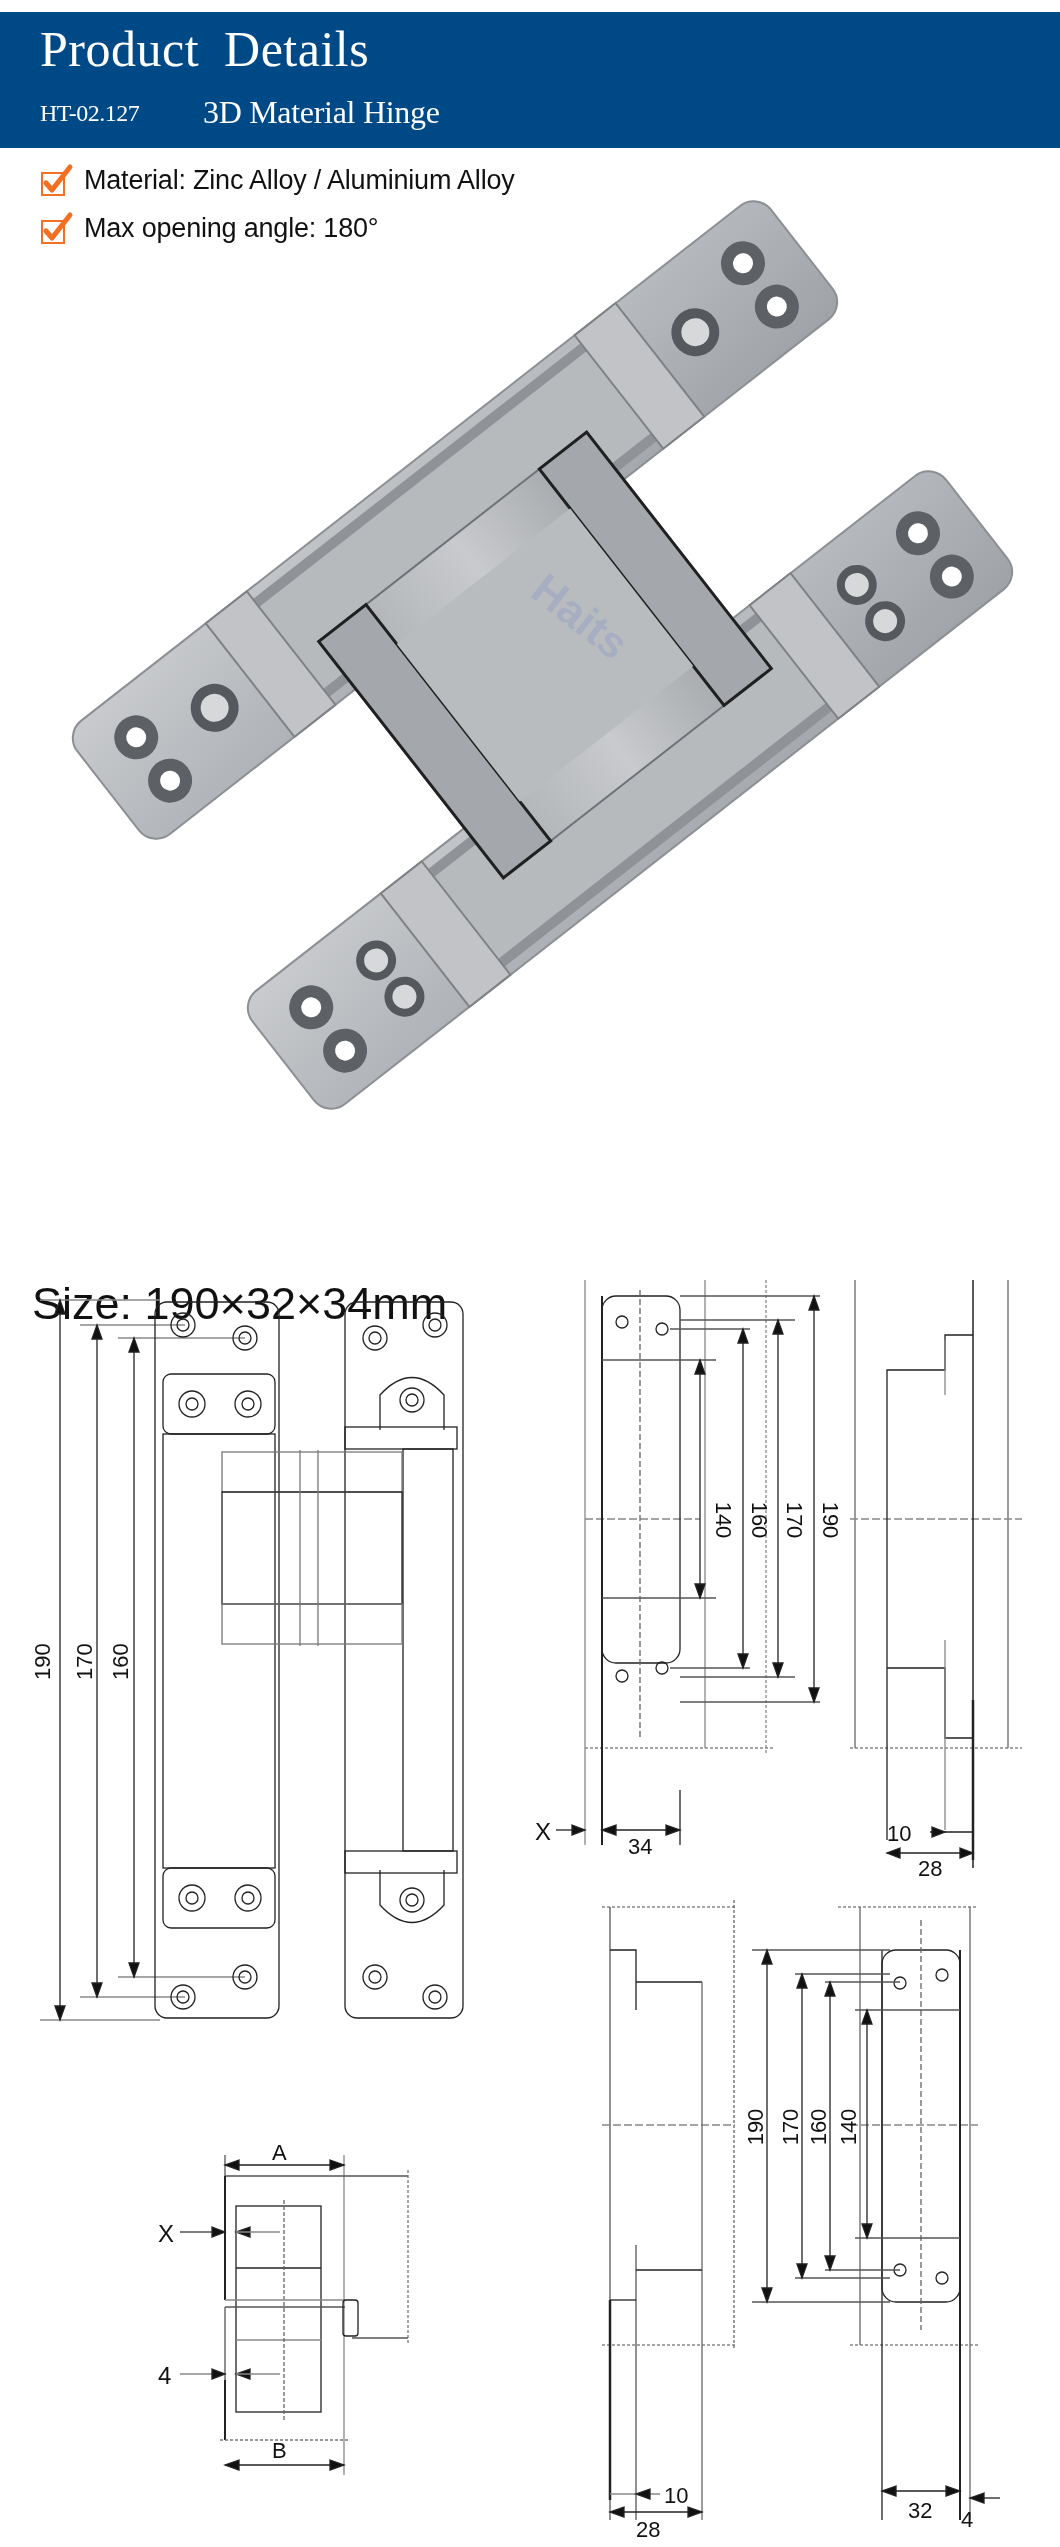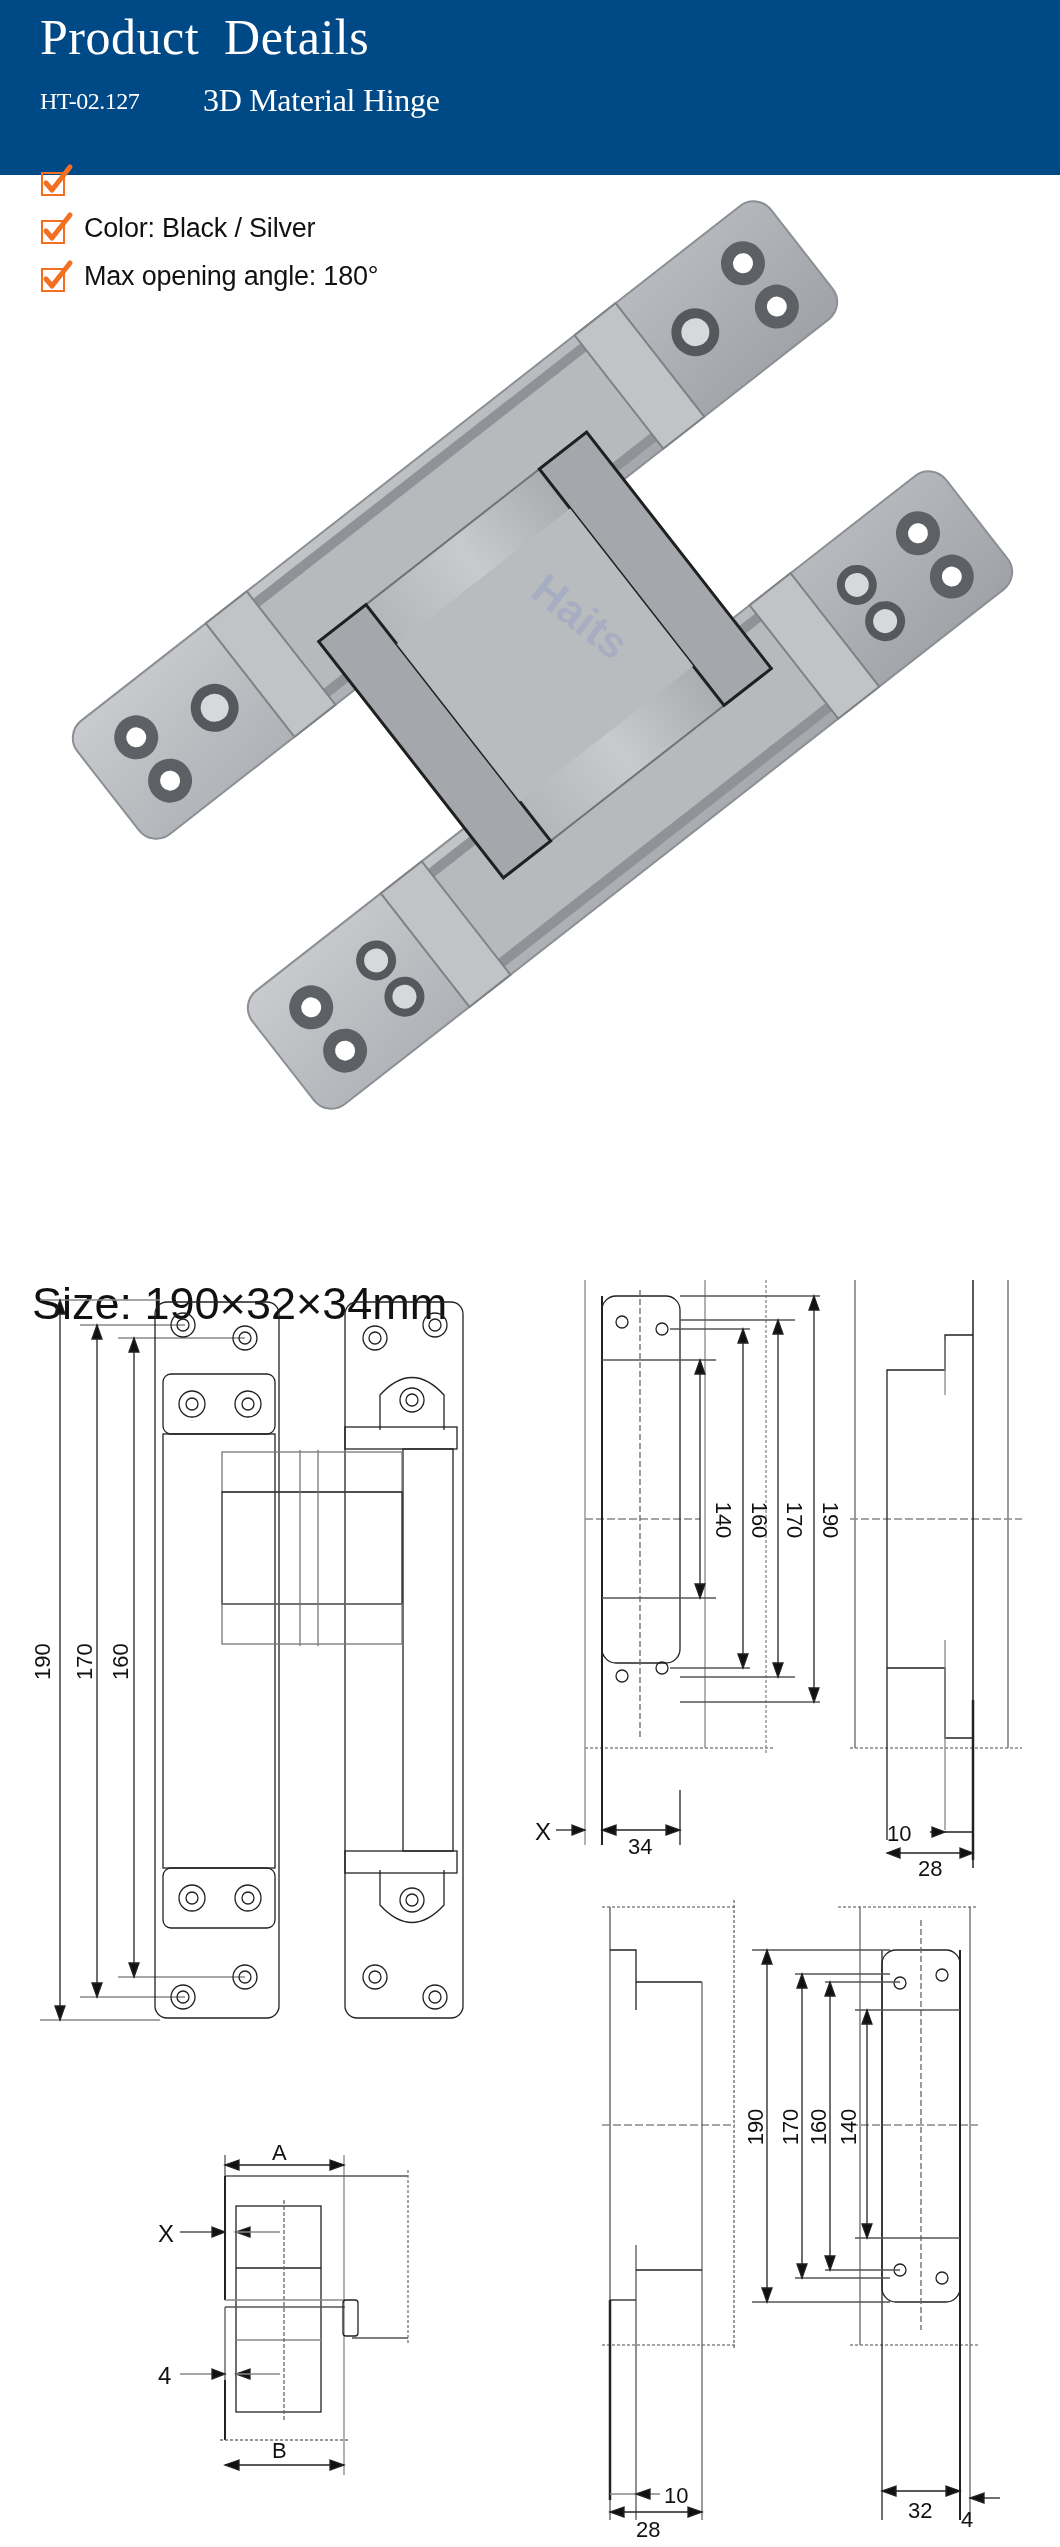--- a/index.html
+++ b/index.html
@@ -1,17 +1,17 @@
 <!DOCTYPE html>
 <html><head>
 <meta charset="utf-8">
 <style>
   html, body { margin: 0; padding: 0; background: #ffffff; }
   body { width: 1060px; height: 2547px; position: relative; overflow: hidden; font-family: "Liberation Sans", sans-serif; }
-  .header { position: absolute; left: 0; top: 0; width: 1060px; height: 175px; background: #004987; }
+  .header { position: absolute; left: 0; top: 12px; width: 1060px; height: 136px; background: #004987; }
   .header-title { position: absolute; left: 40px; top: 8px; color: #fff; font-family: "Liberation Serif", serif; font-size: 50px; word-spacing: 12px; letter-spacing: 0.5px; }
   .header-code { position: absolute; left: 40px; top: 88px; color: #fff; font-family: "Liberation Serif", serif; font-size: 24px; letter-spacing: -0.5px; text-align: right; }
   .header-name { position: absolute; left: 203px; top: 82px; color: #fff; font-family: "Liberation Serif", serif; font-size: 32px; letter-spacing: -0.3px; }
   .features { position: absolute; left: 40px; top: 156px; }
   .feature { display: flex; align-items: center; height: 48px; }
   .check { width: 34px; height: 34px; margin-right: 10px; }
   .feature-text { font-size: 27px; color: #111; letter-spacing: -0.2px; }
   .photo { position: absolute; left: 0; top: 190px; width: 1060px; height: 990px; }
   .size-title { position: absolute; left: 32px; top: 1278px; font-size: 45px; color: #111; }
   svg text { font-family: "Liberation Sans", sans-serif; }
@@ -25,27 +25,21 @@
   <div class="header-code">HT-02.127</div>
   <div class="header-name">3D Material Hinge</div>
 </div>
 
 <div class="features">
   <div class="feature">
     <svg class="check" viewBox="0 0 34 34">
       <rect x="2" y="10" width="22" height="22" fill="none" stroke="#f36f21" stroke-width="2"></rect>
       <path d="M6 20 L12 27 L30 4" fill="none" stroke="#f36f21" stroke-width="5" stroke-linecap="round" stroke-linejoin="round"></path>
     </svg>
-  </div>
-  <div class="feature">
-    <svg class="check" viewBox="0 0 34 34">
-      <rect x="2" y="10" width="22" height="22" fill="none" stroke="#f36f21" stroke-width="2"></rect>
-      <path d="M6 20 L12 27 L30 4" fill="none" stroke="#f36f21" stroke-width="5" stroke-linecap="round" stroke-linejoin="round"></path>
-    </svg>
-    <span class="feature-text">Color: Black / Silver</span>
+    <span class="feature-text">Material: Zinc Alloy / Aluminium Alloy</span>
   </div>
   <div class="feature">
     <svg class="check" viewBox="0 0 34 34">
       <rect x="2" y="10" width="22" height="22" fill="none" stroke="#f36f21" stroke-width="2"></rect>
       <path d="M6 20 L12 27 L30 4" fill="none" stroke="#f36f21" stroke-width="5" stroke-linecap="round" stroke-linejoin="round"></path>
     </svg>
     <span class="feature-text">Max opening angle: 180°</span>
   </div>
 </div>
 

